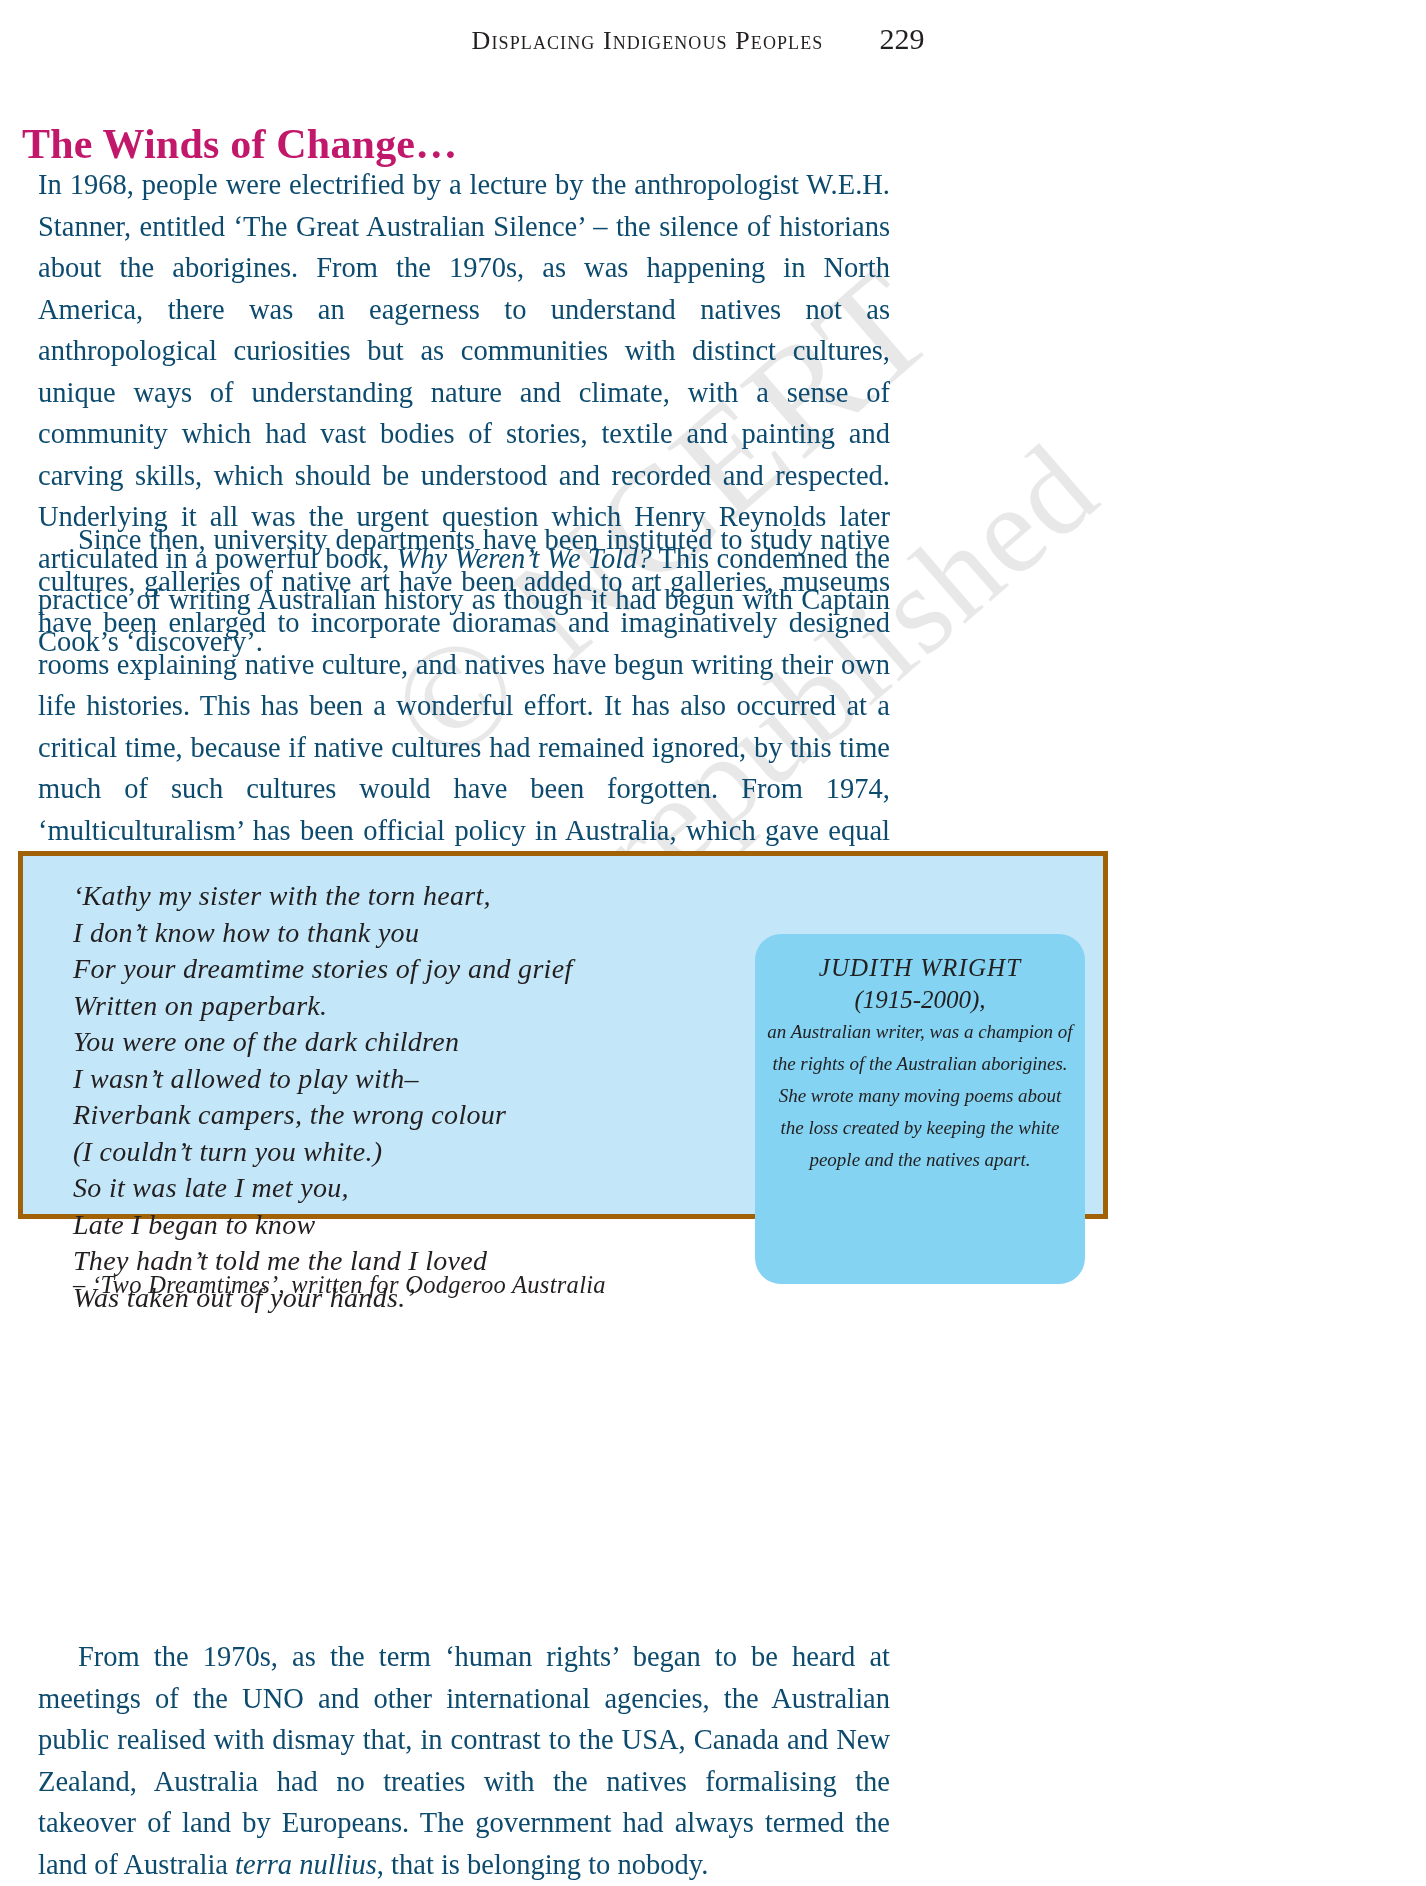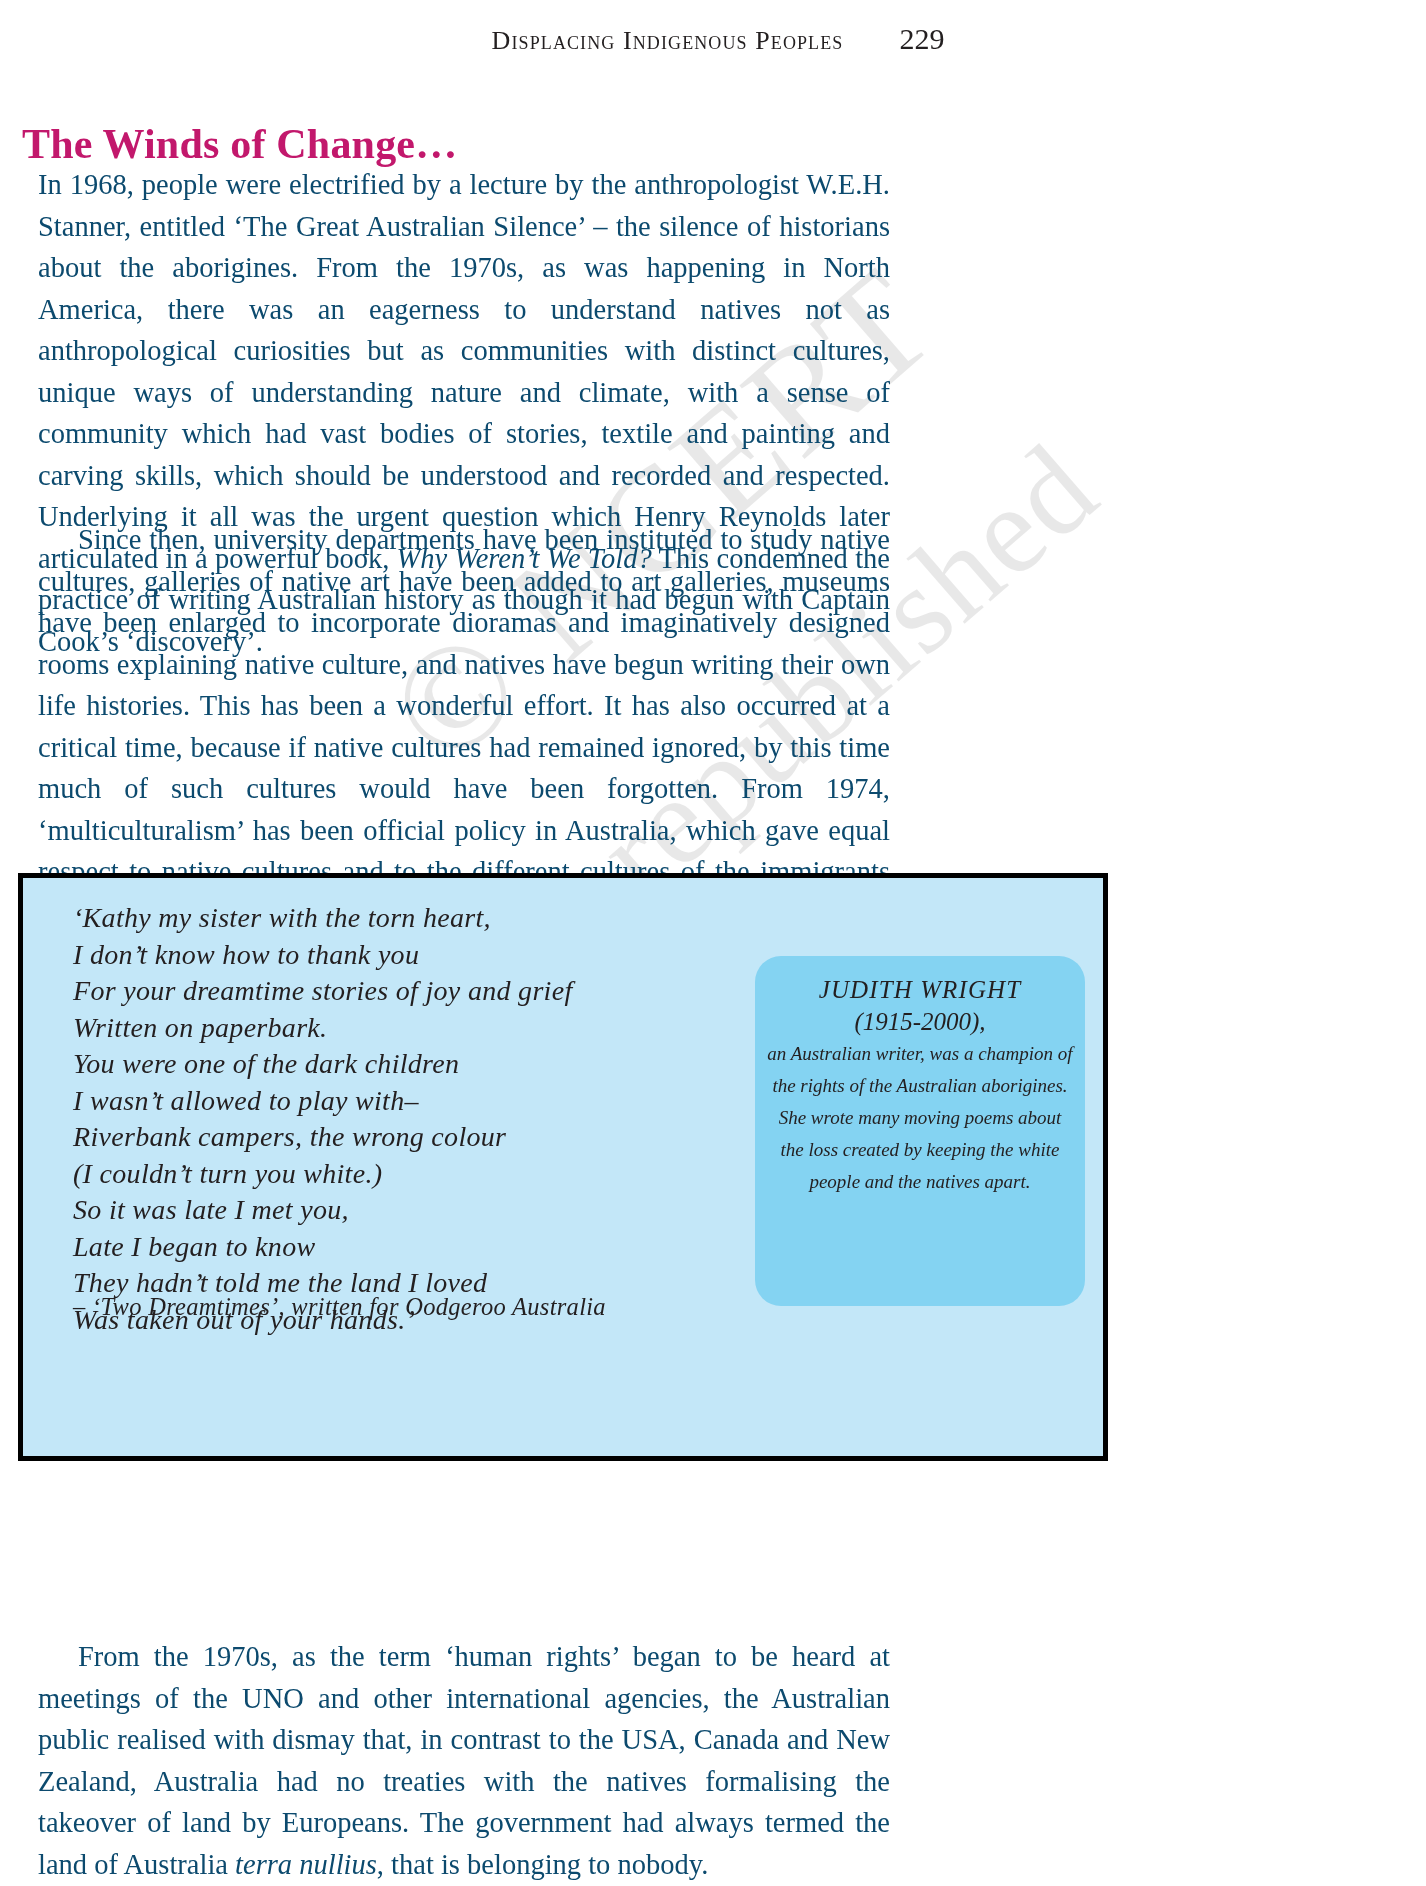--- a/index.html
+++ b/index.html
@@ -54,21 +54,20 @@
     z-index: 3;
   }
 
   
   .runhead {
     position: absolute;
     left: 0;
     top: 22px;
     width: 1144px;
     text-align: center;
-    padding-left: 20px;
   }
   .runhead-inner {
     display: inline-block;
     position: relative;
     left: 126px;
   }
   .runhead-title {
     font-variant: small-caps;
     font-size: 26px;
     letter-spacing: 1.1px;
@@ -110,25 +109,25 @@
   p.body.indent { text-indent: 40px; }
   .para1 { top: 148px; }
   .para2 { top: 503px; }
   .para3 { top: 1620px; }
   em { font-style: italic; }
 
   
   .poembox {
     position: absolute;
     left: 18px;
-    top: 873px;
+    top: 851px;
     width: 1090px;
-    height: 588px;
+    height: 368px;
     background: #c3e7f8;
-    border: 5px solid #000000;
+    border: 5px solid #a16207;
     box-sizing: border-box;
   }
   .poem {
     position: absolute;
     left: 50px;
     top: 22px;
     width: 660px;
     font-style: italic;
     font-size: 28px;
     line-height: 36.5px;

